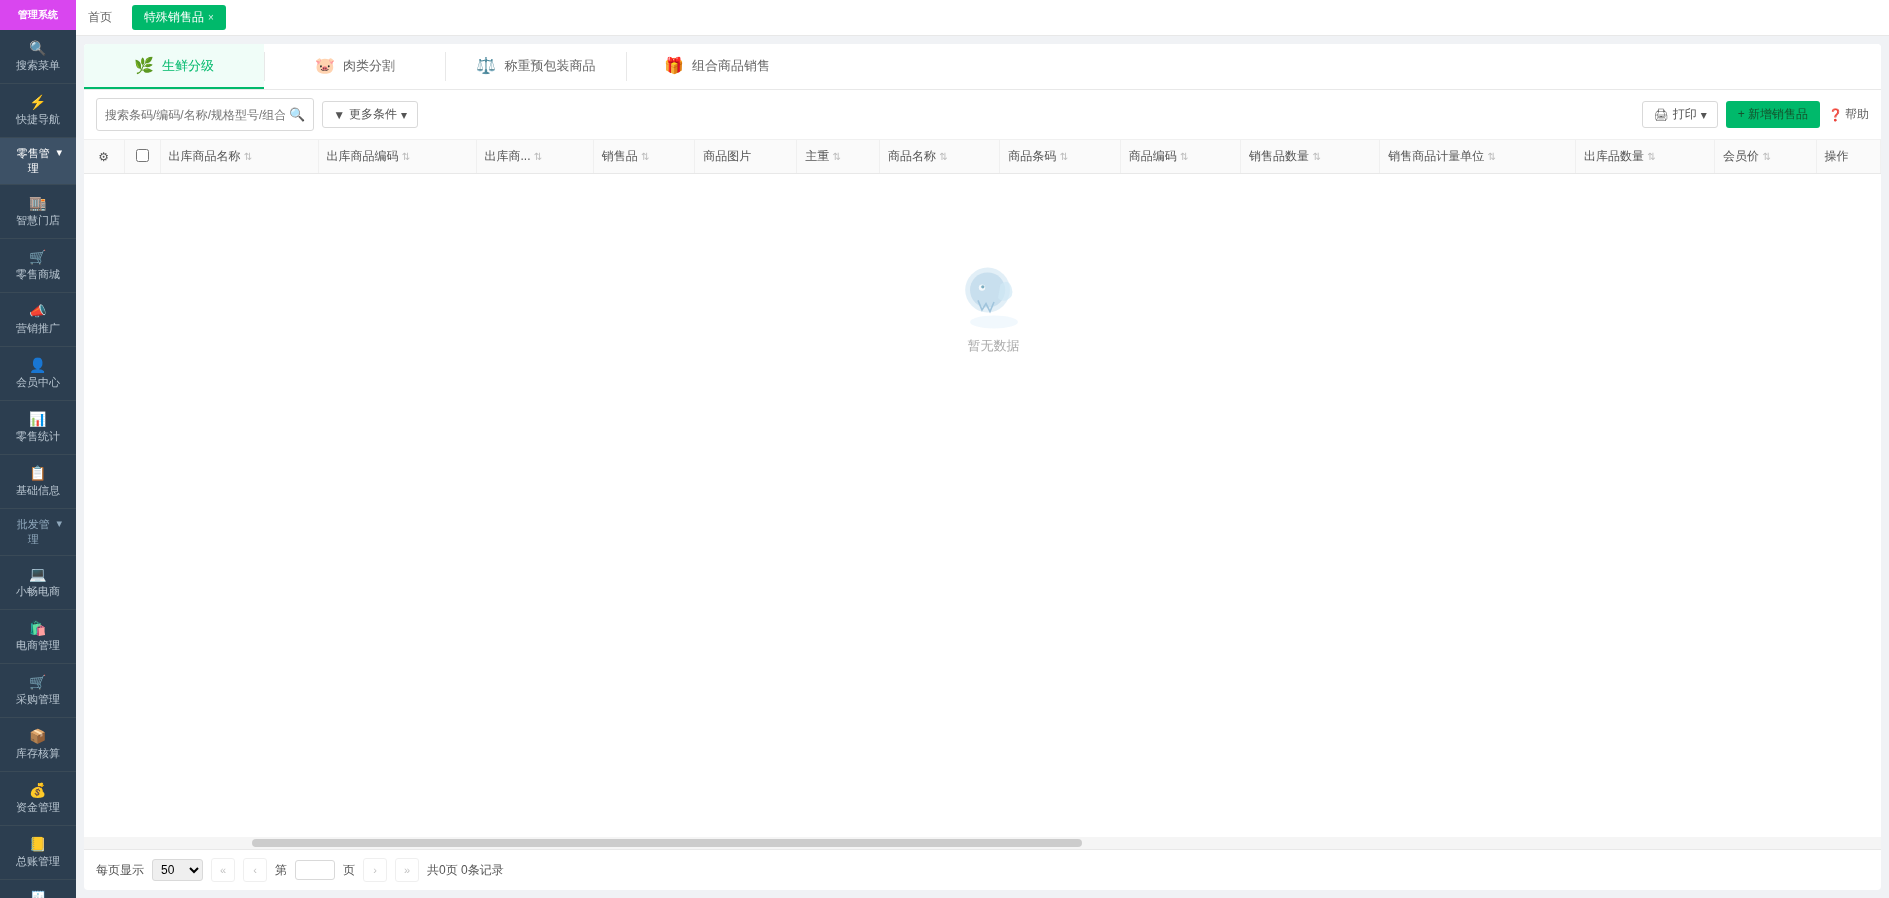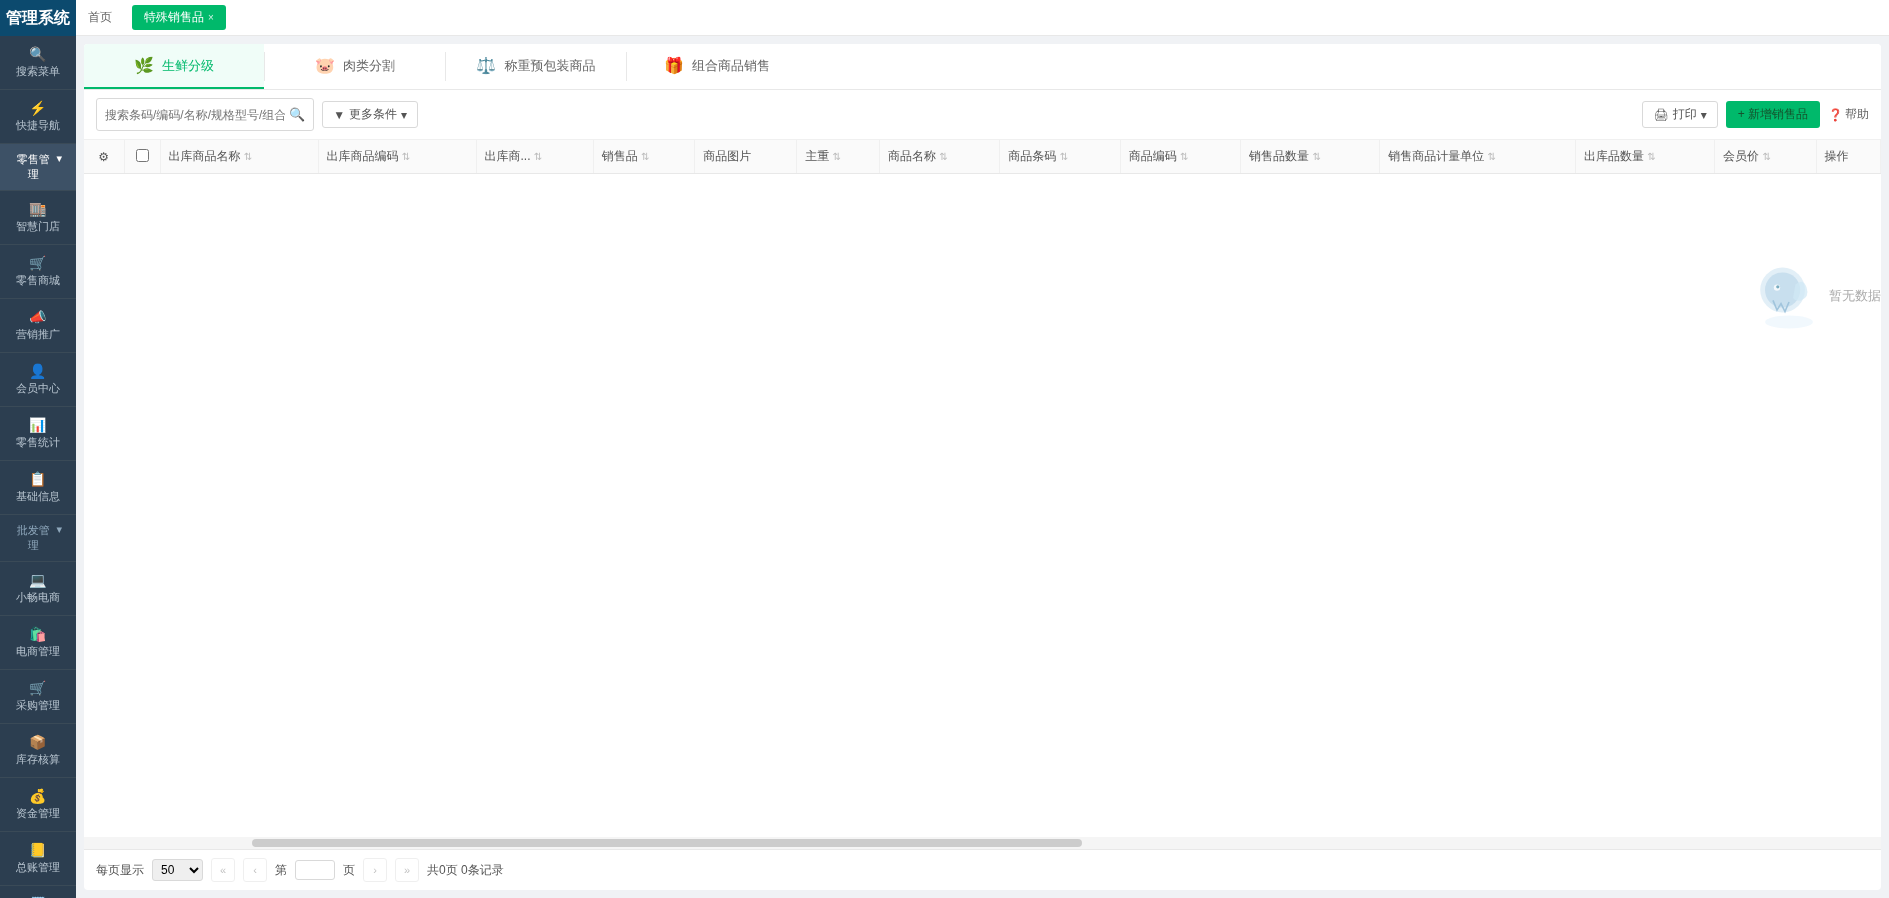--- a/index.html
+++ b/index.html
@@ -10,25 +10,25 @@
       width: 76px;
       background: #2c3e50;
       color: #ccc;
       display: flex;
       flex-direction: column;
       flex-shrink: 0;
       overflow-y: auto;
       overflow-x: hidden;
     }
     .sidebar-logo {
-      background: #0c4a6e;
+      background: #d946ef;
       padding: 8px 4px;
       text-align: left;
       color: #fff;
-      font-size: 16px;
+      font-size: 10px;
       font-weight: bold;
       height: 36px;
       display: flex;
       align-items: center;
       justify-content: center;
     }
     .sidebar-item {
       padding: 10px 4px;
       text-align: center;
       cursor: pointer;
@@ -233,21 +233,21 @@
     thead th .sort-icon {
       color: #bbb;
       font-size: 10px;
     }
     thead th.col-settings { width: 40px; text-align: center; }
     thead th.col-check { width: 36px; text-align: center; }
 
     
     .empty-state {
       display: flex;
-      flex-direction: row;
+      flex-direction: column;
       align-items: center;
       justify-content: flex-end;
       padding: 80px 0;
       color: #999;
       margin-left: 22px;
     }
     .empty-text { font-size: 13px; color: #aaa; }
 
     
     .pagination {

